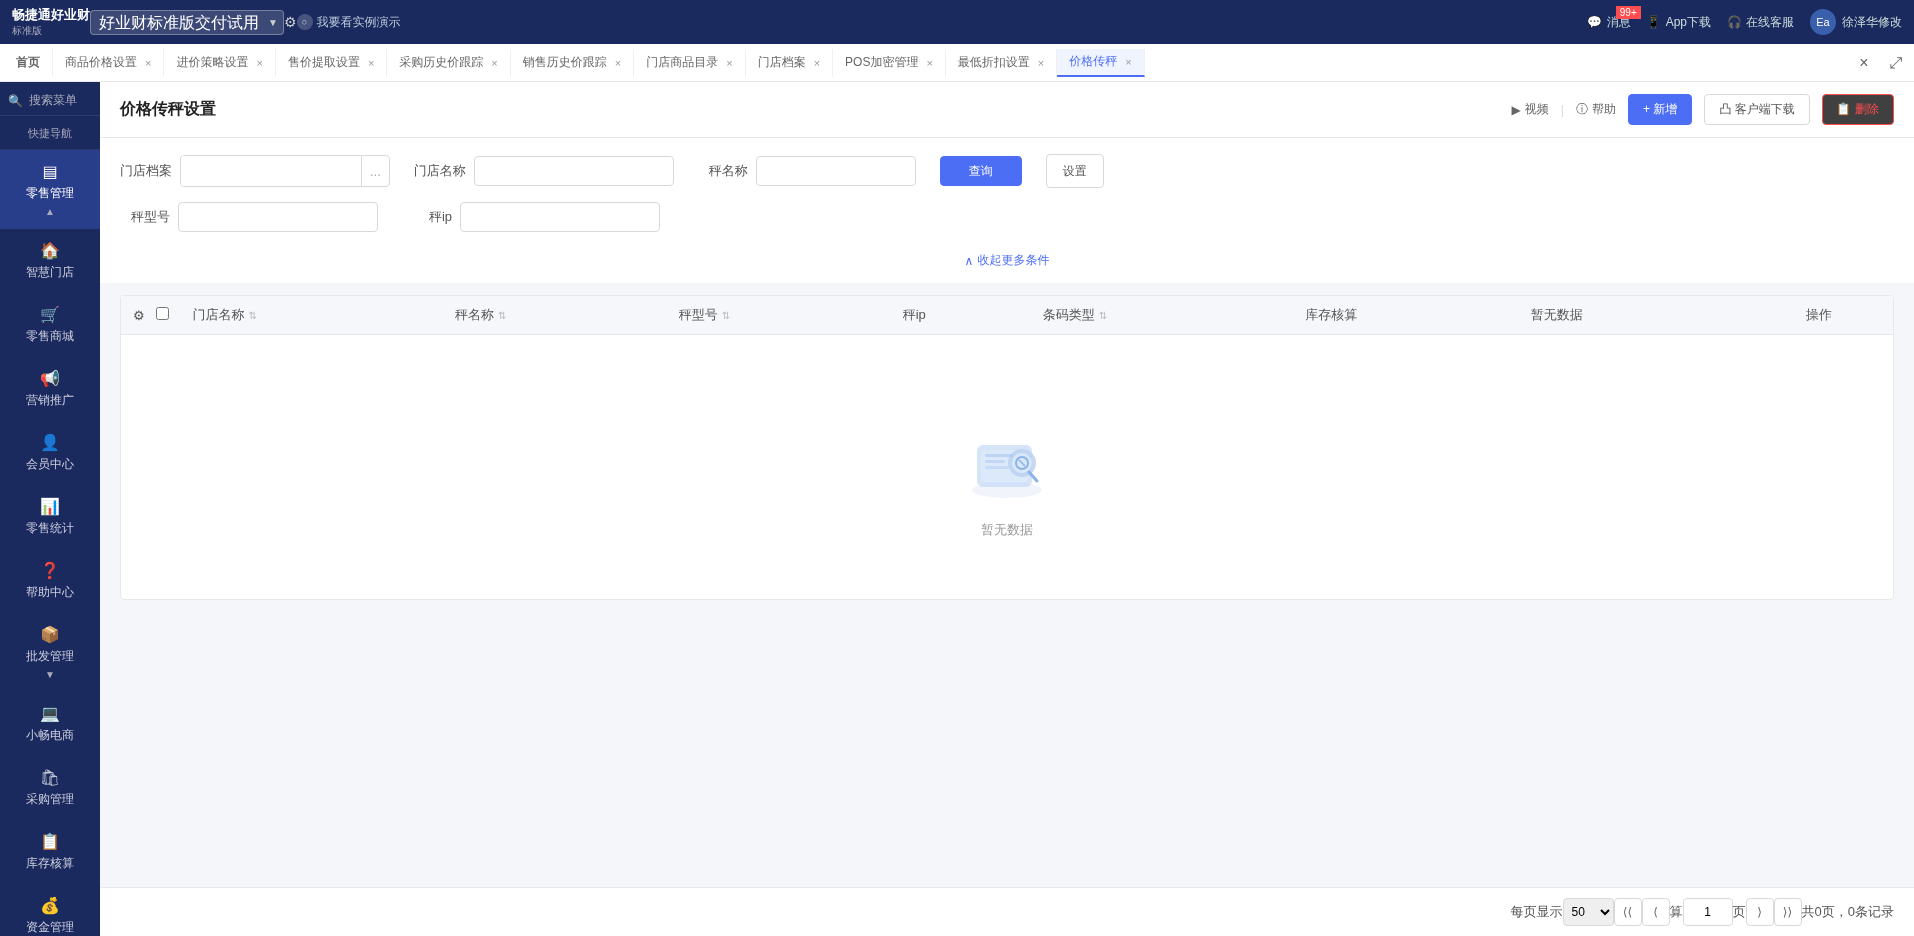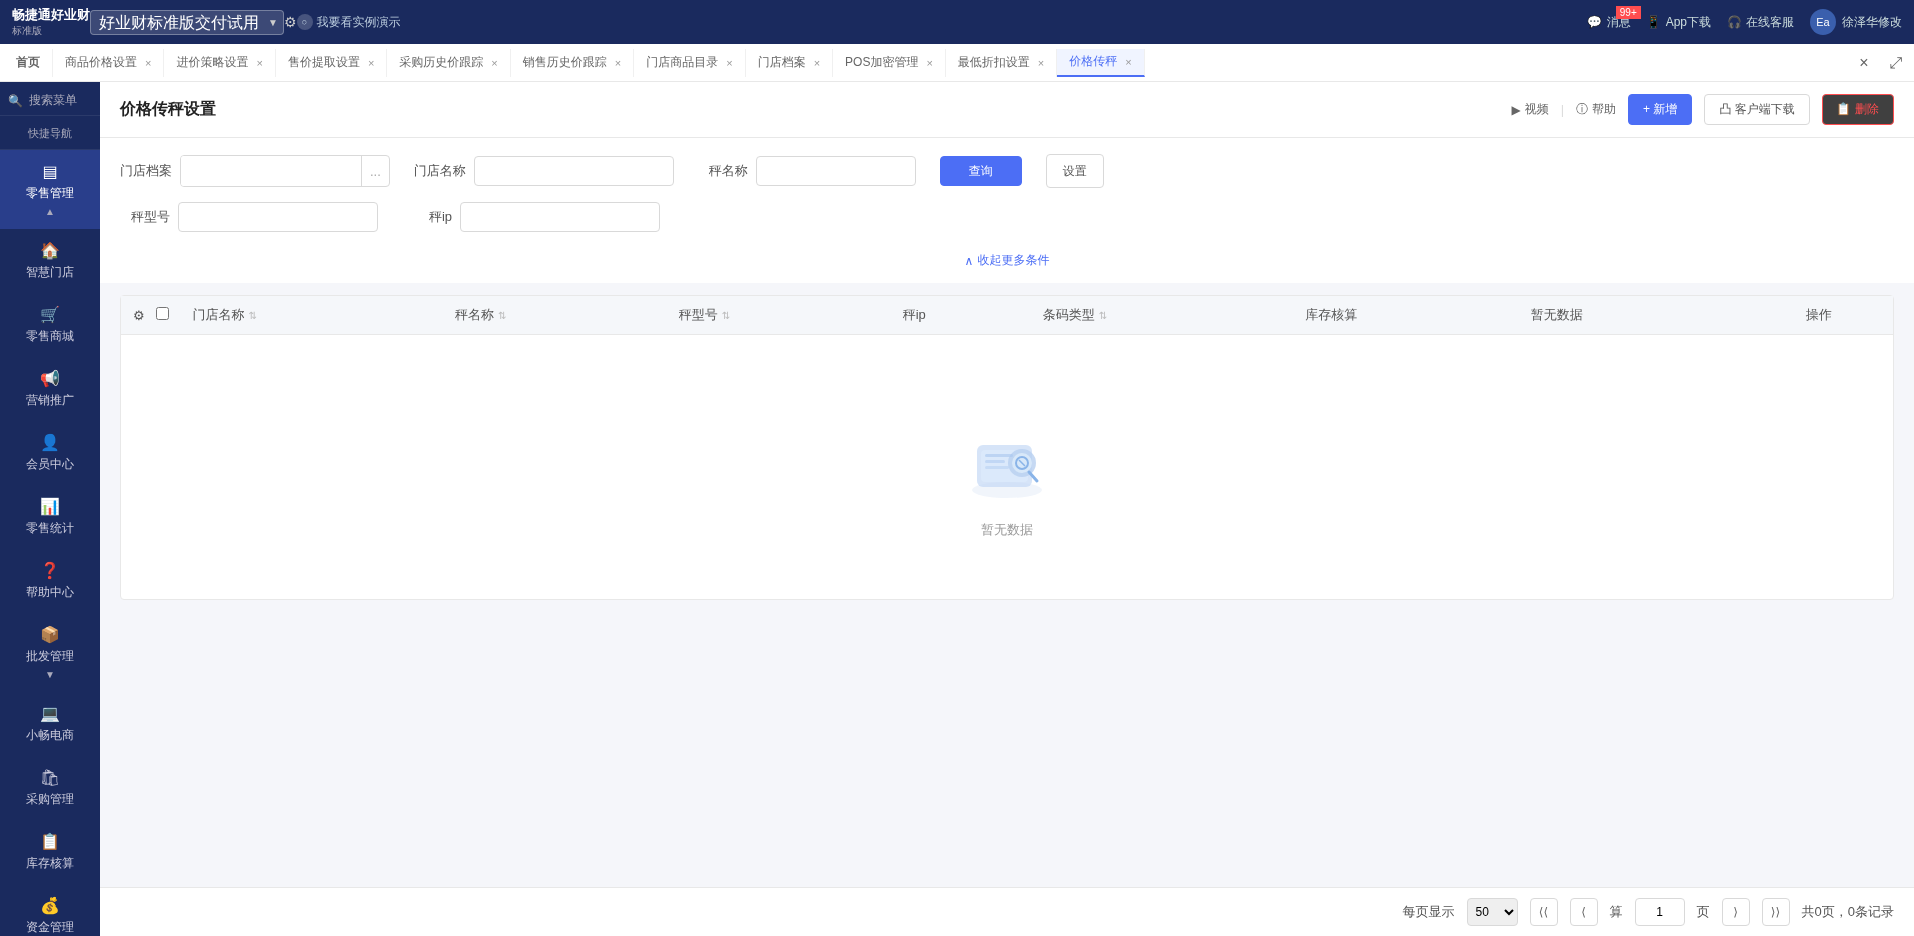--- a/index.html
+++ b/index.html
@@ -80,21 +80,21 @@
     .sort-icon { color: #bbb; font-size: 10px; }
     .checkbox-col { width: 36px; text-align: center; }
     .action-col { text-align: center; }
 
     
     .empty-state { display: flex; flex-direction: column; align-items: center; padding: 80px 0 60px; }
     .empty-icon { width: 100px; height: 90px; position: relative; margin-bottom: 16px; }
     .empty-text { color: #999; font-size: 13px; }
 
     
-    .pagination { background: #fff; border-top: 1px solid #e8e8e8; padding: 10px 20px; display: flex; align-items: center; justify-content: flex-end; gap: 12px; font-size: 13px; color: #555; flex-shrink: 0; }
+    .pagination { background: #fff; border-top: 1px solid #e8e8e8; padding: 10px 20px; display: flex; align-items: center; justify-content: flex-end; gap: 0; font-size: 13px; color: #555; flex-shrink: 0; }
     .page-size-select { height: 28px; border: 1px solid #d9d9d9; border-radius: 4px; padding: 0 4px; font-size: 12px; }
     .page-input { height: 28px; width: 50px; border: 1px solid #d9d9d9; border-radius: 4px; text-align: center; font-size: 12px; }
     .page-btn { width: 28px; height: 28px; display: flex; align-items: center; justify-content: center; border: 1px solid #d9d9d9; border-radius: 4px; cursor: pointer; color: #666; background: #fff; font-size: 12px; }
   </style>
 </head>
 <body>
 
 <div class="top-bar">
   <div class="top-bar-logo">
     <span class="app-name">畅捷通好业财</span>

